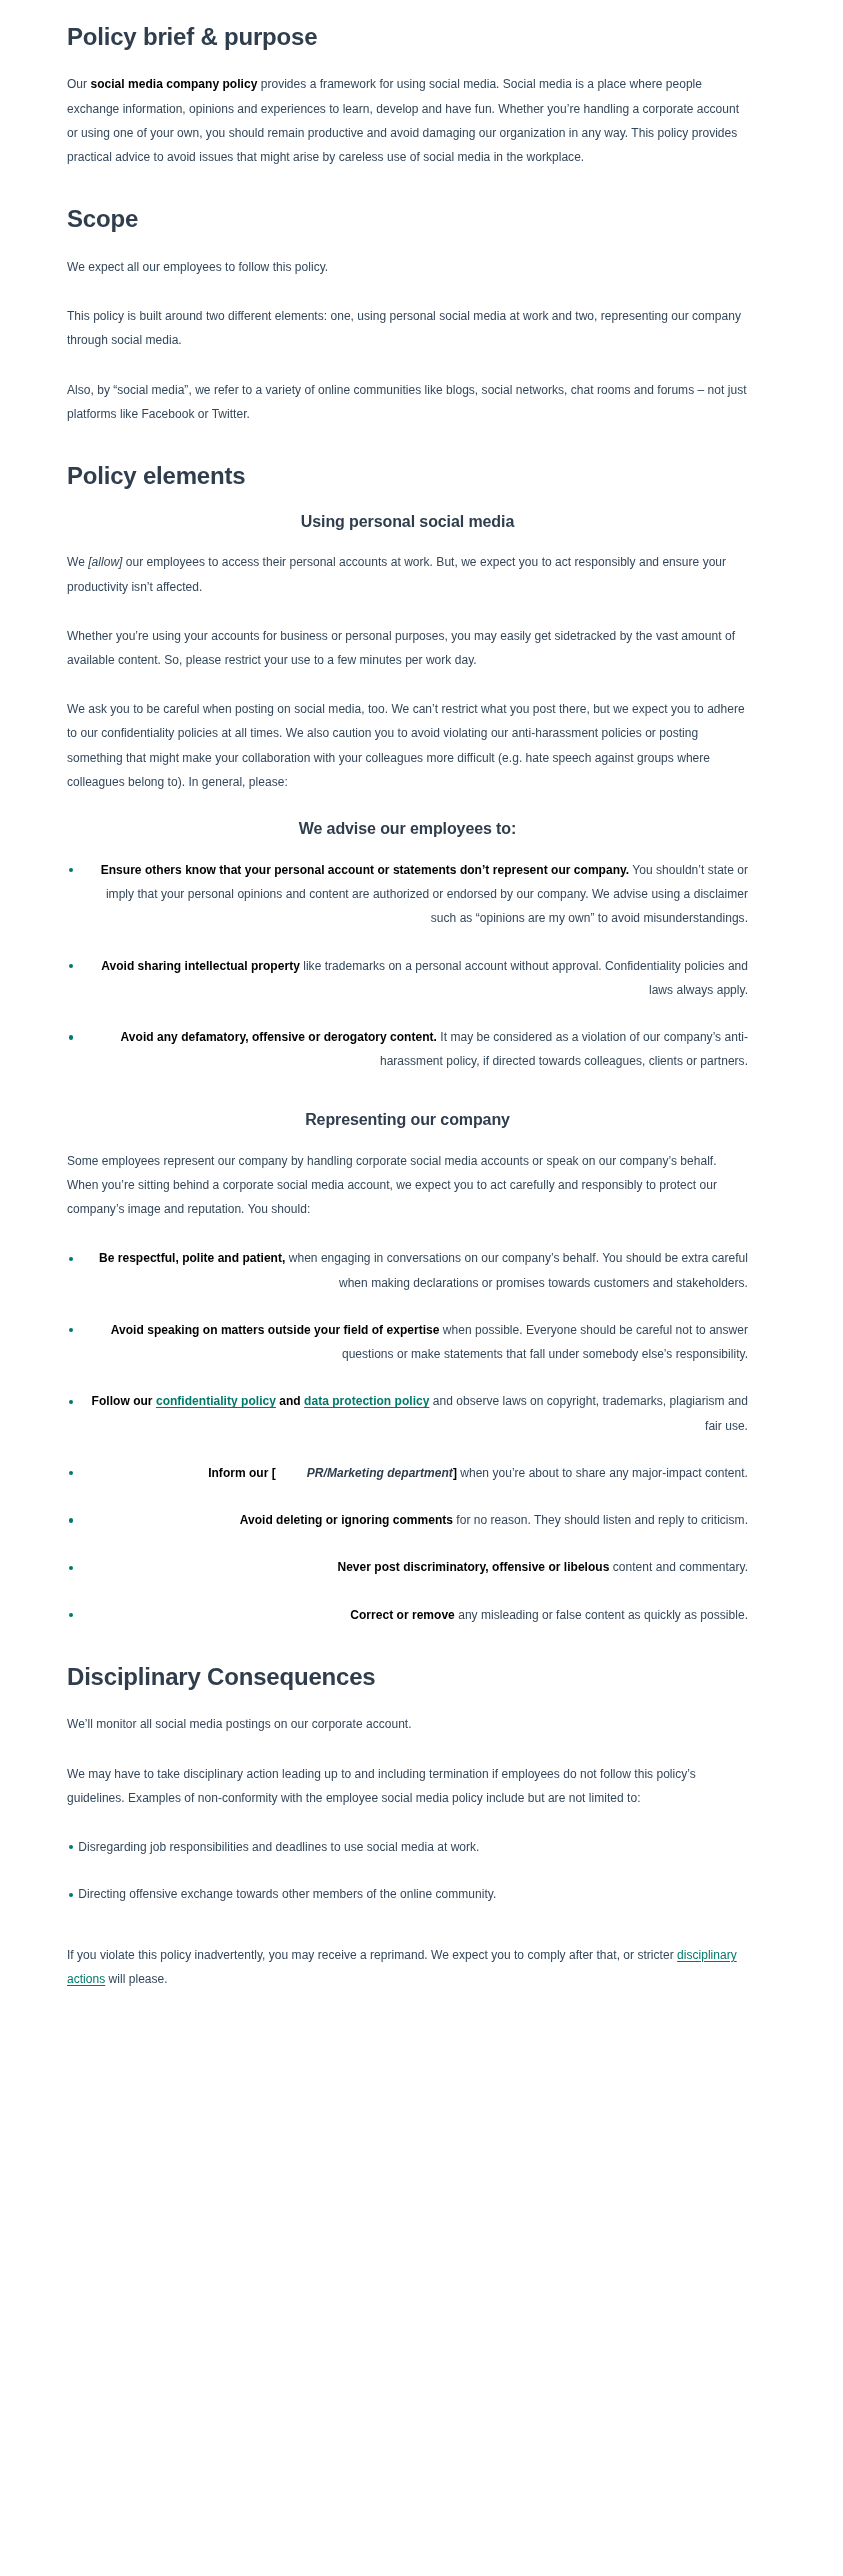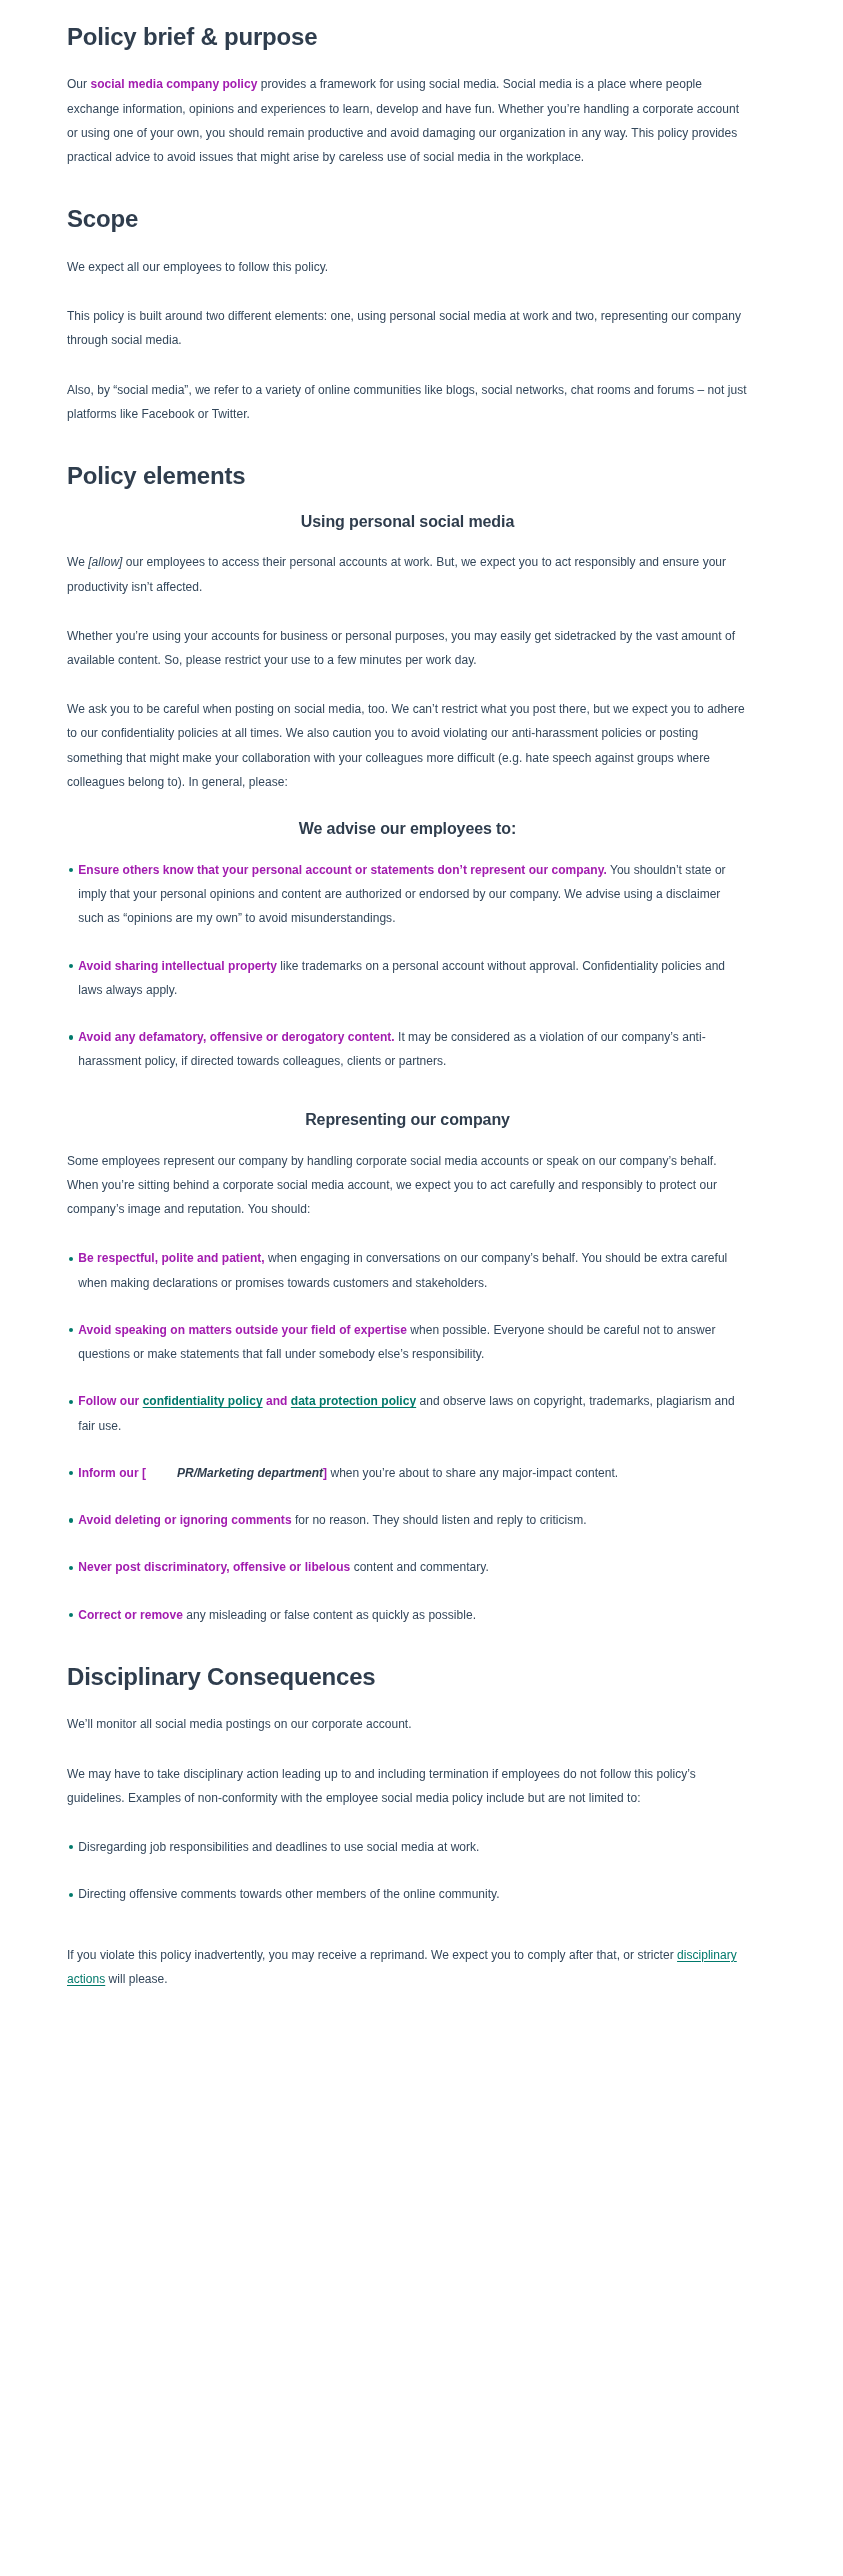--- a/index.html
+++ b/index.html
@@ -74,24 +74,24 @@
   ul.blist li::before {
     content: "";
     position: absolute;
     left: 1.5px;
     top: 10.3px;
     width: 4.1px;
     height: 4.1px;
     border-radius: 50%;
     background: #00796b;
   }
-  ul.blist.loose li { margin-bottom: 23px; }
+  ul.blist.loose li { margin-bottom: 23px; text-align: right; }
   ul.blist.plain li { margin-bottom: 23px; }
 
-  b, strong { font-weight: 700; color: #a21caf; }
+  b, strong { font-weight: 700; color: #000000; }
   i, em { font-style: italic; }
   .bi { font-weight: 700; font-style: italic; color: #2f3d4d; margin-left: 31px; }
   a.lnk {
     color: #00796b;
     font-weight: 700;
     text-decoration: underline;
     text-underline-offset: 1.5px;
   }
   a.lnk.reg { font-weight: 400; }
   .spacer-lg { height: 13.4px; }
@@ -149,21 +149,21 @@
       <li><b>Correct or remove</b><span> any misleading or false content as quickly as possible.</span></li>
     </ul>
 
     <h2 class="sec gap-top">Disciplinary Consequences</h2>
 
     <p class="body">We’ll monitor all social media postings on our corporate account.</p>
     <p class="body">We may have to take disciplinary action leading up to and including termination if employees do not follow this policy’s guidelines. Examples of non-conformity with the employee social media policy include but are not limited to:</p>
 
     <ul class="blist plain">
       <li>Disregarding job responsibilities and deadlines to use social media at work.</li>
-      <li>Directing offensive comments towards other members of the online community.</li>
+      <li>Directing offensive exchange towards other members of the online community.</li>
     </ul>
 
     <div class="spacer-lg"></div>
 
     <p class="body last"><span>If you violate this policy inadvertently, you may receive a reprimand. We expect you to comply after that, or stricter </span><a class="lnk reg" href="#">disciplinary actions</a><span> will please.</span></p>
 
   </div>
 </div>
 
 

